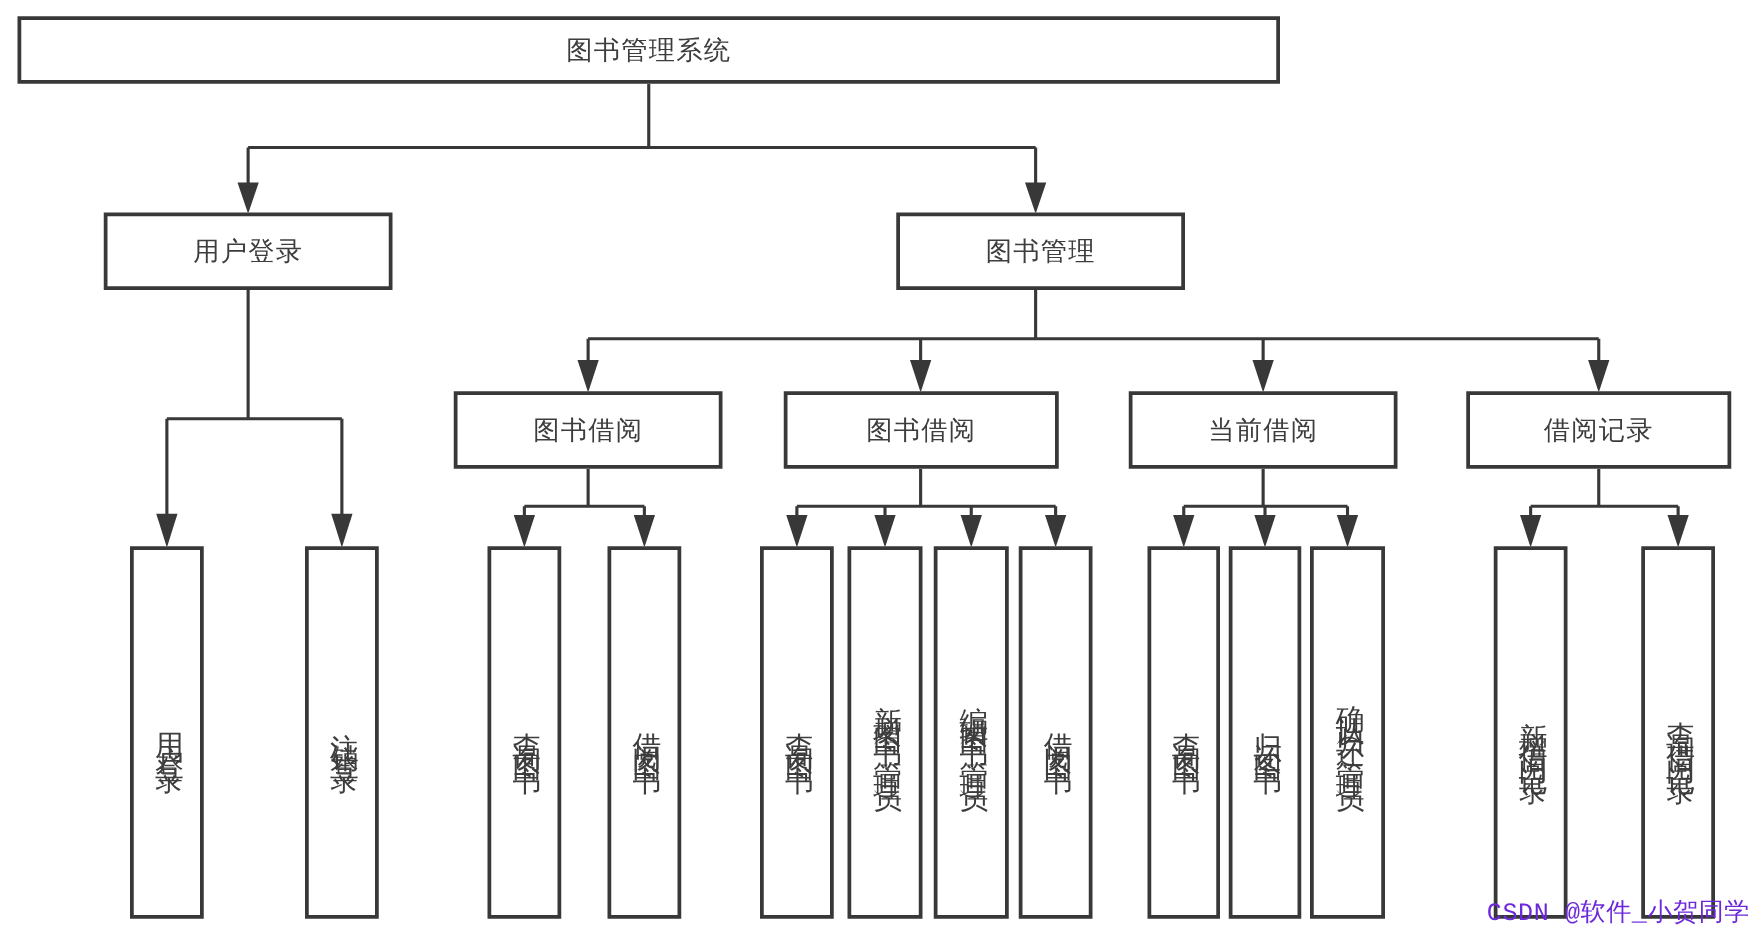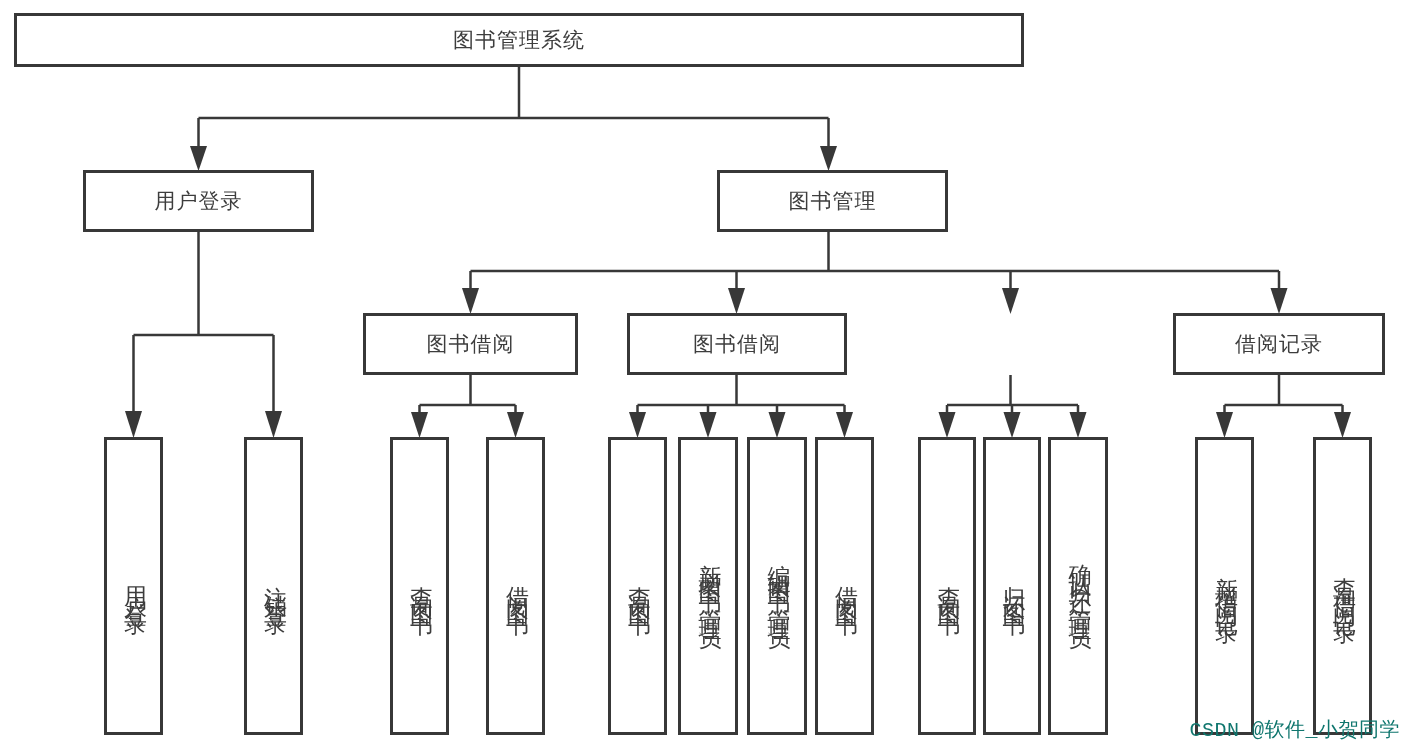--- a/index.html
+++ b/index.html
@@ -43,21 +43,21 @@
     font-size: 23px;
     letter-spacing: 9px;
     line-height: 1;
     white-space: nowrap;
   }
   .watermark {
     position: absolute;
     right: 5px;
     top: 716px;
     font-size: 20px;
-    color: #0f766e;
+    color: #6d28d9;
     letter-spacing: 0.5px;
     white-space: nowrap;
   }
 </style>
 </head>
 <body>
 
 <div class="stage">
 
   <svg class="connectors" viewBox="0 0 1405 747" xmlns="http://www.w3.org/2000/svg">
@@ -110,20 +110,23 @@
   <div class="box h" style="left:717px;top:170px;width:231px;height:62px">
     <span>图书管理</span>
   </div>
 
   <div class="box h" style="left:363px;top:313px;width:215px;height:62px">
     <span>图书借阅</span>
   </div>
   <div class="box h" style="left:627px;top:313px;width:220px;height:62px">
     <span>图书借阅</span>
   </div>
+  <div class="box h" style="left:903px;top:313px;width:215px;height:62px">
+    <span>当前借阅</span>
+  </div>
   <div class="box h" style="left:1173px;top:313px;width:212px;height:62px">
     <span>借阅记录</span>
   </div>
 
   <div class="box vert" style="left:104px;top:437px;width:59px;height:298px">
     <span class="vtext">用户登录</span>
   </div>
   <div class="box vert" style="left:244px;top:437px;width:59px;height:298px">
     <span class="vtext">注销登录</span>
   </div>

